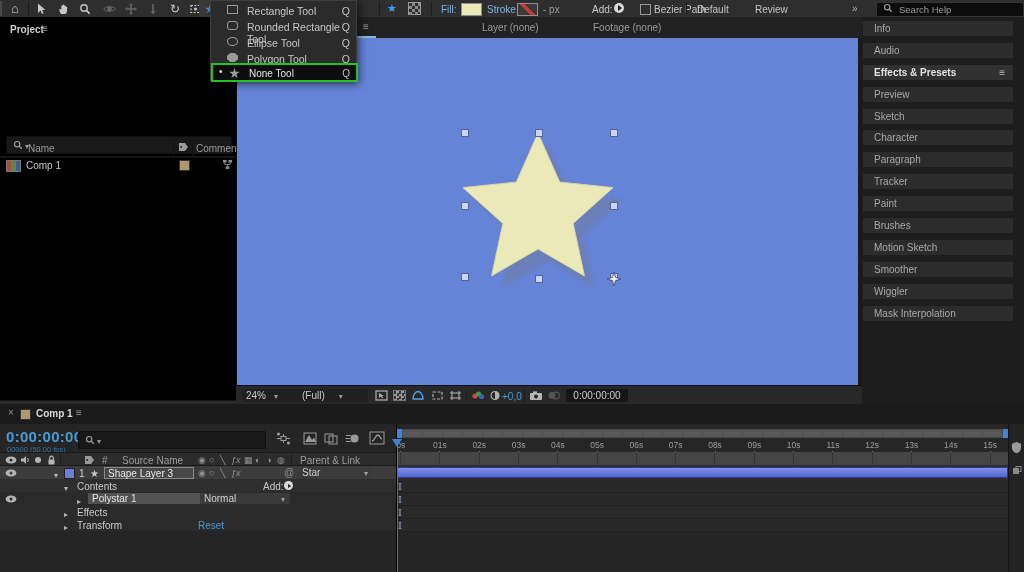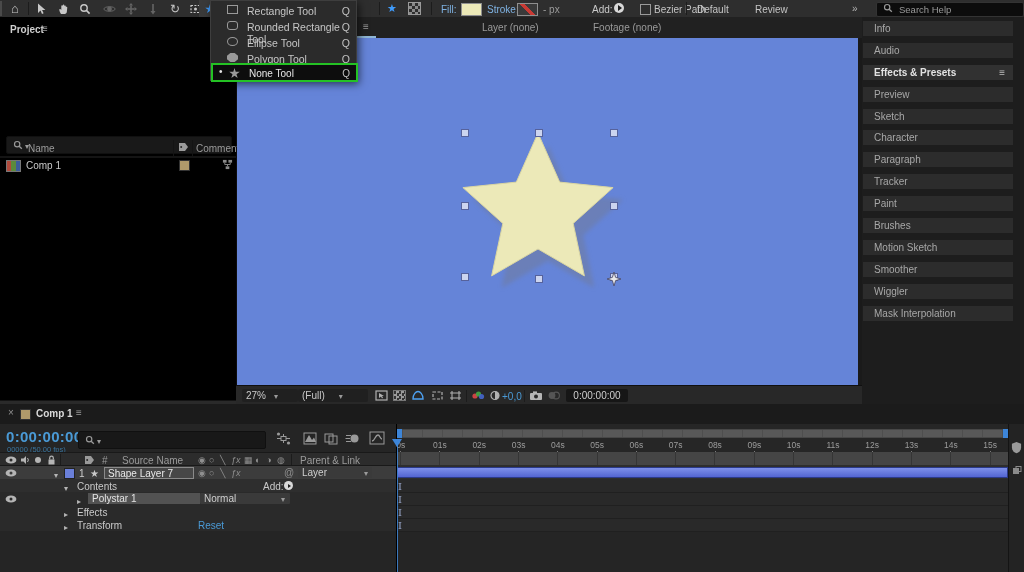--- a/index.html
+++ b/index.html
@@ -302,21 +302,21 @@
   <span class="handle" style="left:610px;top:202px"></span>
   <span class="handle" style="left:461px;top:273px"></span>
   <span class="handle" style="left:535px;top:275px"></span>
   <span class="handle" style="left:610px;top:273px"></span>
   <svg class="r" style="left:607px;top:272px" width="14" height="14" viewBox="0 0 13 13">
     <path d="M6.5 0 L8 5 L13 6.5 L8 8 L6.5 13 L5 8 L0 6.5 L5 5 Z" fill="#e9e9e9" stroke="#4a4a6a" stroke-width="0.8"></path>
   </svg>
 
   <div class="r" id="viewer-bottom">
     <div class="vb-box" style="left:6px;width:48px">
-      <span>27%</span>
+      <span>24%</span>
       <span class="g-caret" style="margin-left:8px"></span>
     </div>
     <div class="vb-box" style="left:62px;width:62px">
       <span>(Full)</span>
       <span class="g-caret" style="margin-left:14px"></span>
     </div>
     <span class="vb-ic" style="left:138px">
         <svg width="13" height="11" viewBox="0 0 13 11">
           <rect x="1" y="1" width="11" height="9" fill="none" stroke="#b0b0b0" stroke-width="1.2"></rect>
           <path d="M4 3 L4 8 L6 6.4 L7 8.4 L8 7.8 L7 6 L9 6 Z" fill="#b0b0b0"></path>
@@ -506,29 +506,29 @@
   <div class="tl-row" style="top:466px;background:#3c3c3c">
     <svg class="r" style="left:5px;top:3px" width="12" height="8" viewBox="0 0 12 8">
         <ellipse cx="6" cy="4" rx="5.4" ry="3.6" fill="#b5b5b5"></ellipse>
         <circle cx="6" cy="4" r="1.5" fill="#3c3c3c"></circle>
       </svg>
     <span class="r cv-d" style="left:54px;top:3px"></span>
     <span class="r" style="left:64px;top:2px;width:9px;height:9px;background:#6a7fd8;border:1px solid #222"></span>
     <span class="r txt" style="left:79px;top:2px;color:#cfcfcf">1</span>
     <span class="r g-star" style="left:90px;top:2px;color:#c9c9c9;font-size:10px"></span>
     <span class="namebox" style="left:104px;width:82px">
-        <span>Shape Layer 7</span>
+        <span>Shape Layer 3</span>
       </span>
     <span class="gl gl-shy" style="left:198px;top:3px"></span>
     <span class="gl gl-sun" style="left:209px;top:3px"></span>
     <span class="gl gl-slash" style="left:220px;top:3px"></span>
     <span class="gl gl-fx" style="left:231px;top:3px"></span>
     <span class="gl gl-pick" style="left:284px;top:2px"></span>
     <div class="greybox" style="left:298px;width:74px">
-      <span>Layer</span>
+      <span>Star</span>
       <span class="g-caret" style="position:absolute;right:4px"></span>
     </div>
   </div>
 
   <div class="tl-row" style="top:479px;background:#2e2e2e">
     <span class="r cv-d" style="left:64px;top:3px"></span>
     <span class="r txt" style="left:77px;top:2px;color:#c9c9c9">Contents</span>
     <span class="r txt" style="left:263px;top:2px;color:#c9c9c9">Add:</span>
     <span class="r" style="left:284px;top:2px;width:9px;height:9px;border-radius:50%;background:#d8d8d8;display:flex;align-items:center;justify-content:center">
         <span style="width:0;height:0;border-left:3px solid #1d1d1d;border-top:2.5px solid transparent;border-bottom:2.5px solid transparent;margin-left:1px"></span>

